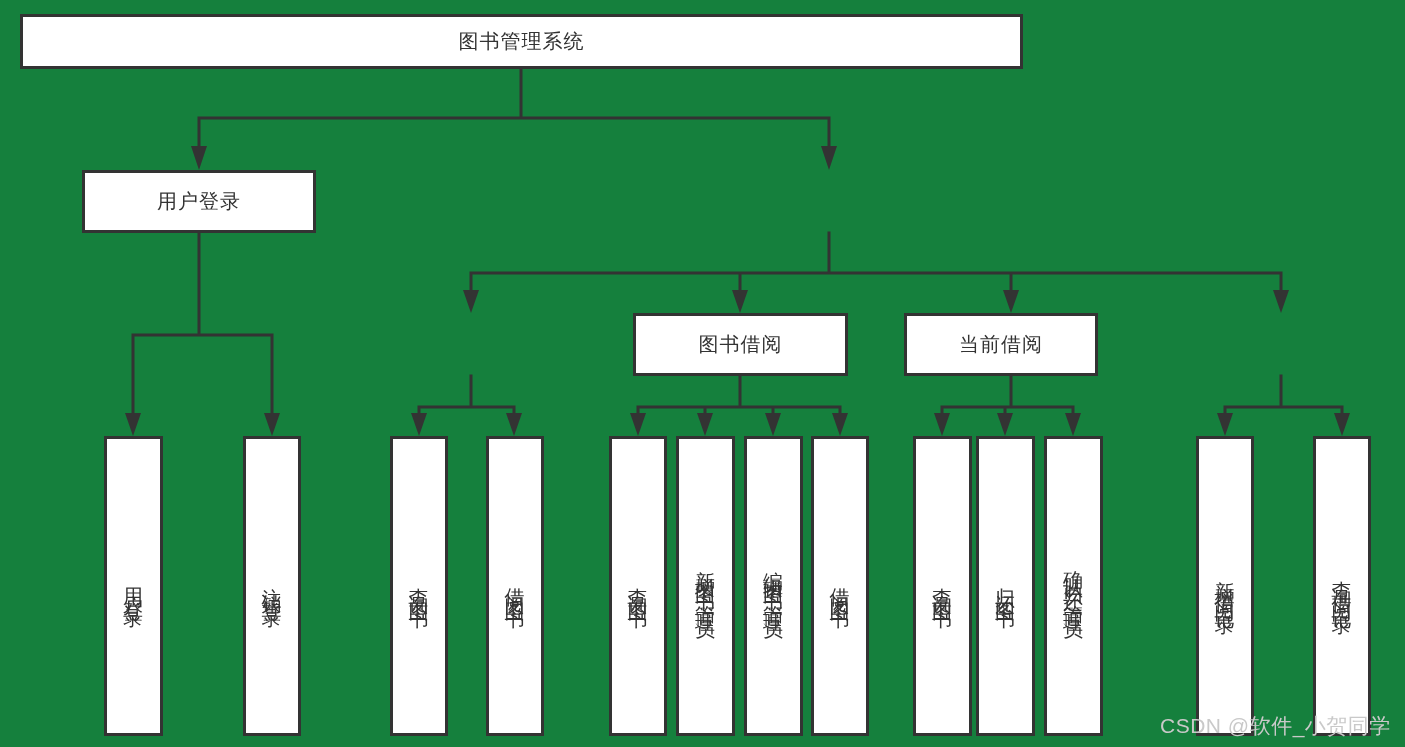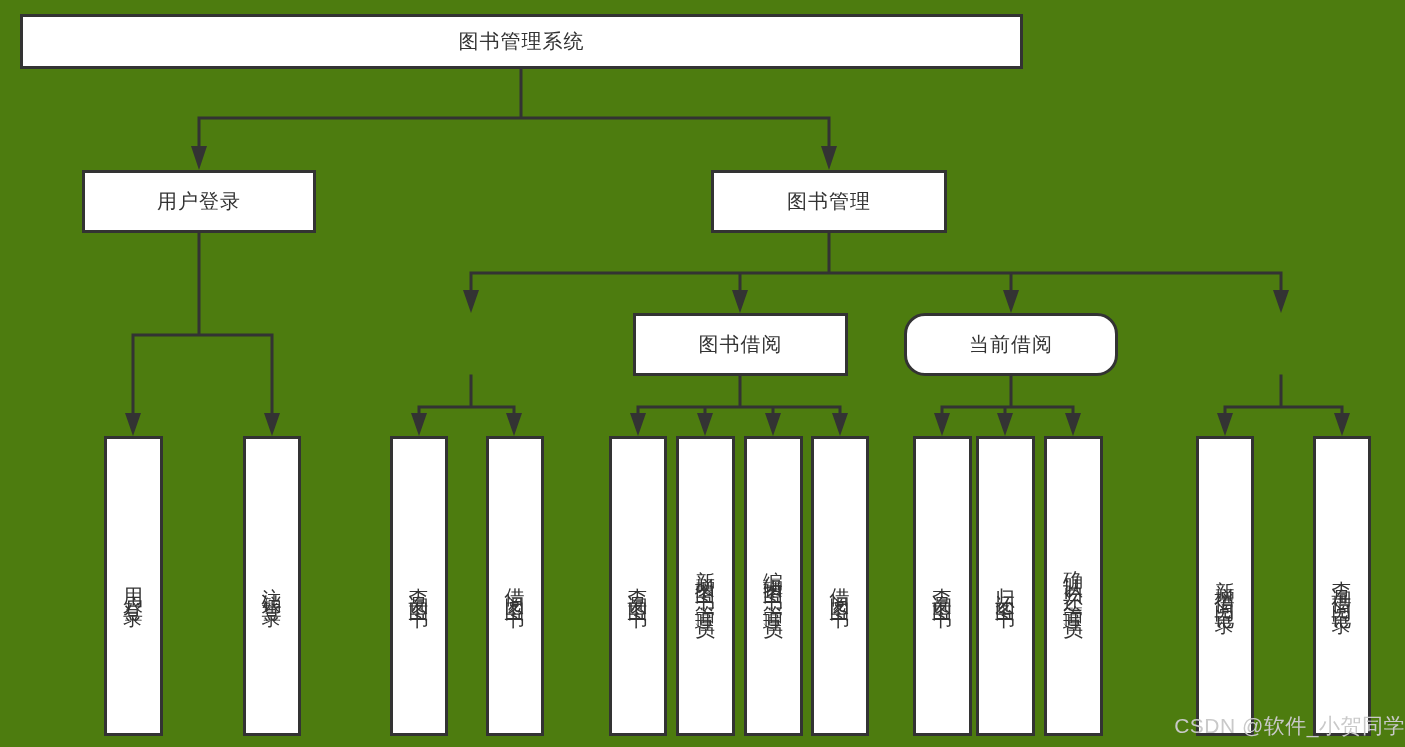--- a/index.html
+++ b/index.html
@@ -1,20 +1,20 @@
 <!DOCTYPE html>
 <html><head>
 <meta charset="utf-8">
 <style>
   html, body { margin: 0; padding: 0; background: #ffffff; }
   .stage {
     position: relative;
     width: 1405px;
     height: 747px;
-    background: #4d7c0f;
+    background: #15803d;
     font-family: "Liberation Sans", "DejaVu Sans", sans-serif;
     overflow: hidden;
   }
   .connectors {
     position: absolute;
     left: 0; top: 0;
     width: 1405px; height: 747px;
     pointer-events: none;
   }
   .box {
@@ -36,21 +36,21 @@
     letter-spacing: 7px;
     font-size: 20px;
     line-height: 1;
     color: #333333;
   }
   .watermark {
     position: absolute;
     left: 1160px;
     top: 712px;
     width: 245px;
-    text-align: right;
+    text-align: left;
     color: #c9c9c9;
     font-size: 21px;
     letter-spacing: 0.5px;
     z-index: 4;
     white-space: nowrap;
   }
 </style>
 </head>
 <body>
 
@@ -92,24 +92,23 @@
       <path d="M997 413 H1013 L1005 436 Z"></path>
       <path d="M1065 413 H1081 L1073 436 Z"></path>
       <path d="M1217 413 H1233 L1225 436 Z"></path>
       <path d="M1334 413 H1350 L1342 436 Z"></path>
     </g>
   </svg>
 
   <div class="box" style="left:20px; top:14px; width:1003px; height:55px;">图书管理系统</div>
 
   <div class="box" style="left:82px; top:170px; width:234px; height:63px;">用户登录</div>
-  <div class="box" style="left:711px; top:170px; width:236px; height:63px;">图书管理</div>
 
   <div class="box" style="left:633px; top:313px; width:215px; height:63px;">图书借阅</div>
-  <div class="box" style="left:904px; top:313px; width:214px; height:63px;border-radius:21px;">当前借阅</div>
+  <div class="box" style="left:904px; top:313px; width:194px; height:63px;">当前借阅</div>
 
   <div class="box leaf" style="left:104px; top:436px; width:59px; height:300px;">
     <span class="vtext">用户登录</span>
   </div>
   <div class="box leaf" style="left:243px; top:436px; width:58px; height:300px;">
     <span class="vtext">注销登录</span>
   </div>
 
   <div class="box leaf" style="left:390px; top:436px; width:58px; height:300px;">
     <span class="vtext">查询图书</span>

